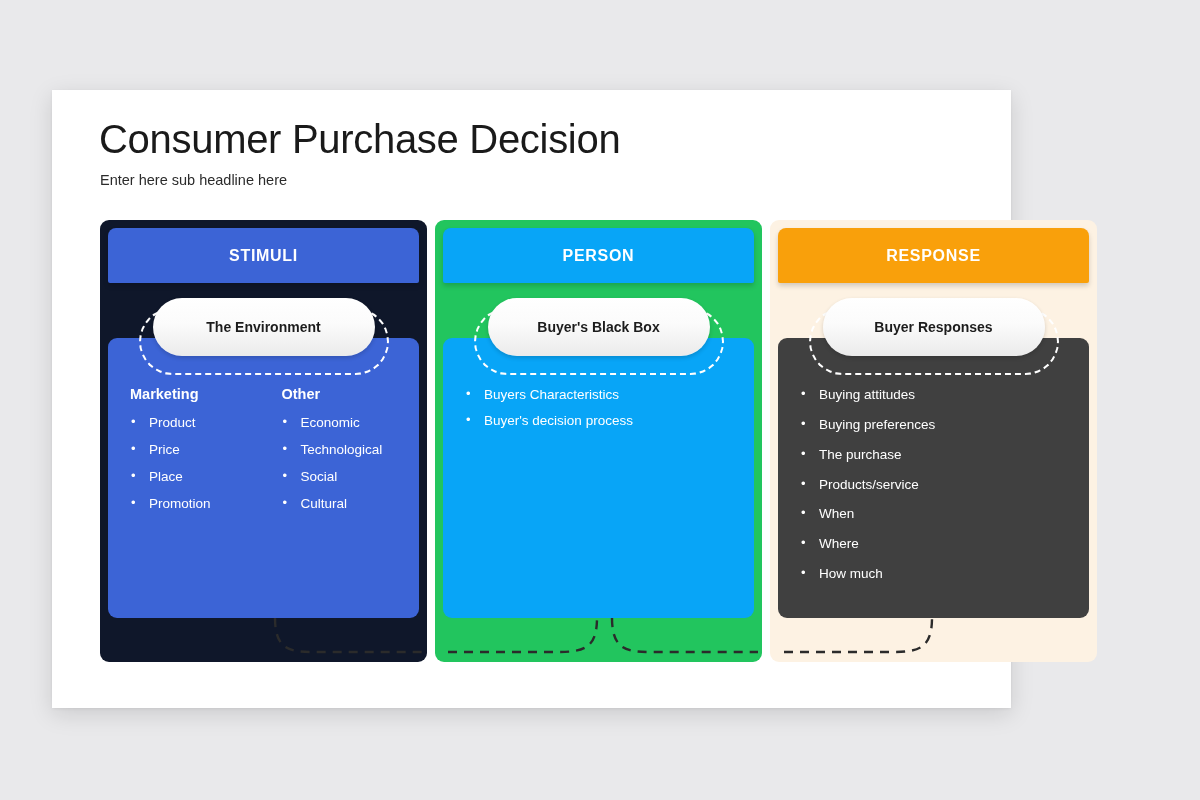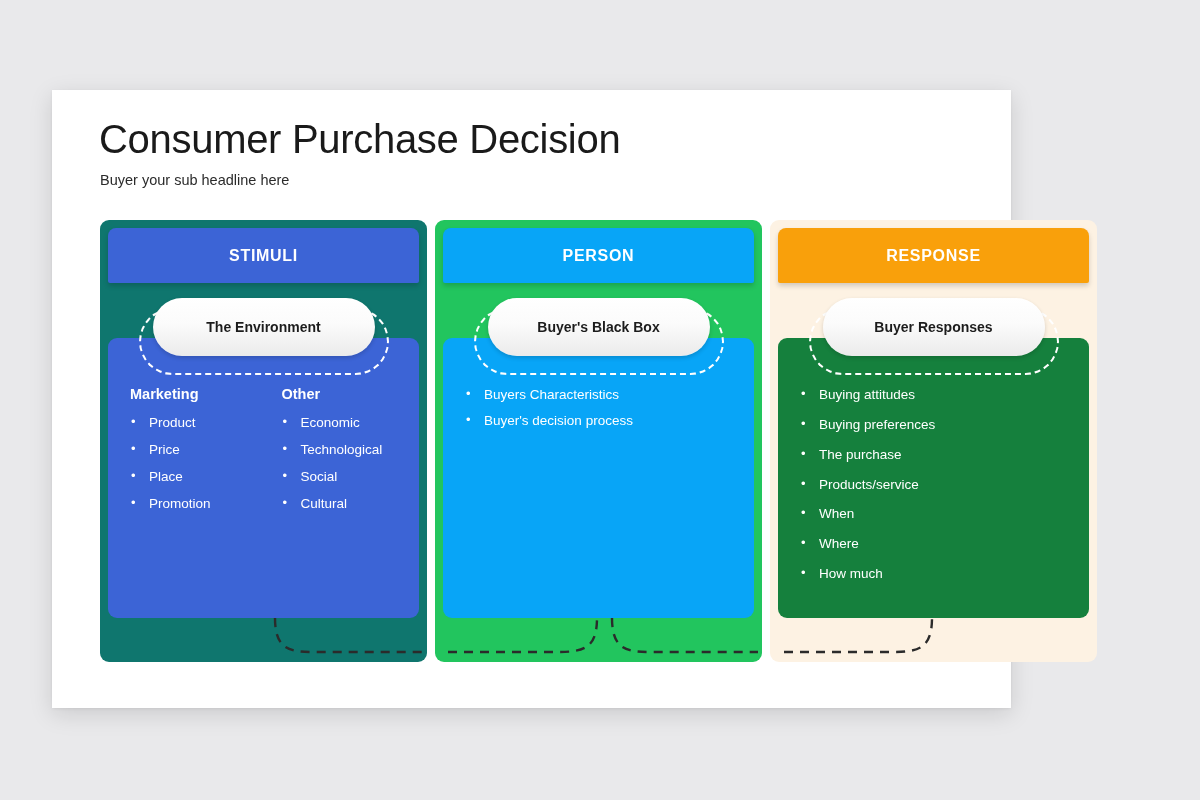--- a/index.html
+++ b/index.html
@@ -59,21 +59,21 @@
     height: 442px;
   }
 
   .col {
     position: absolute;
     top: 0;
     width: 327px;
     height: 442px;
     border-radius: 9px;
   }
-  .col-0 { left: 0px;   background: #0f766e; }
+  .col-0 { left: 0px;   background: #0f172a; }
   .col-1 { left: 335px; background: #22c55e; }
   .col-2 { left: 670px; background: #fdf2e3; text-decoration: underline; }
 
   .col-head {
     position: absolute;
     left: 8px;
     top: 8px;
     width: 311px;
     height: 55px;
     border-radius: 8px 8px 2px 2px;
@@ -95,21 +95,21 @@
     position: absolute;
     left: 8px;
     top: 118px;
     width: 311px;
     height: 280px;
     border-radius: 9px;
     overflow: visible;
   }
   .col-0 .col-body { background: #3c64d6; }
   .col-1 .col-body { background: #08a5f7; }
-  .col-2 .col-body { background: #15803d; }
+  .col-2 .col-body { background: #404040; }
 
   
   .dash-pill {
     position: absolute;
     left: 50%;
     top: -30px;
     transform: translateX(-50%);
     width: 250px;
     height: 67px;
     border: 2px dashed #ffffff;
@@ -190,21 +190,21 @@
   }
 </style>
 </head>
 <body>
 
 <div id="stage">
 
   <div class="slide">
 
     <div class="title">Consumer Purchase Decision</div>
-    <div class="subtitle">Buyer your sub headline here</div>
+    <div class="subtitle">Enter here sub headline here</div>
 
     <div class="columns">
 
       <div class="col col-0">
         <div class="col-head">STIMULI</div>
         <div class="col-body">
           <div class="dash-pill"></div>
           <div class="pill">The Environment</div>
           <div class="body-inner">
             <div class="subcols">

